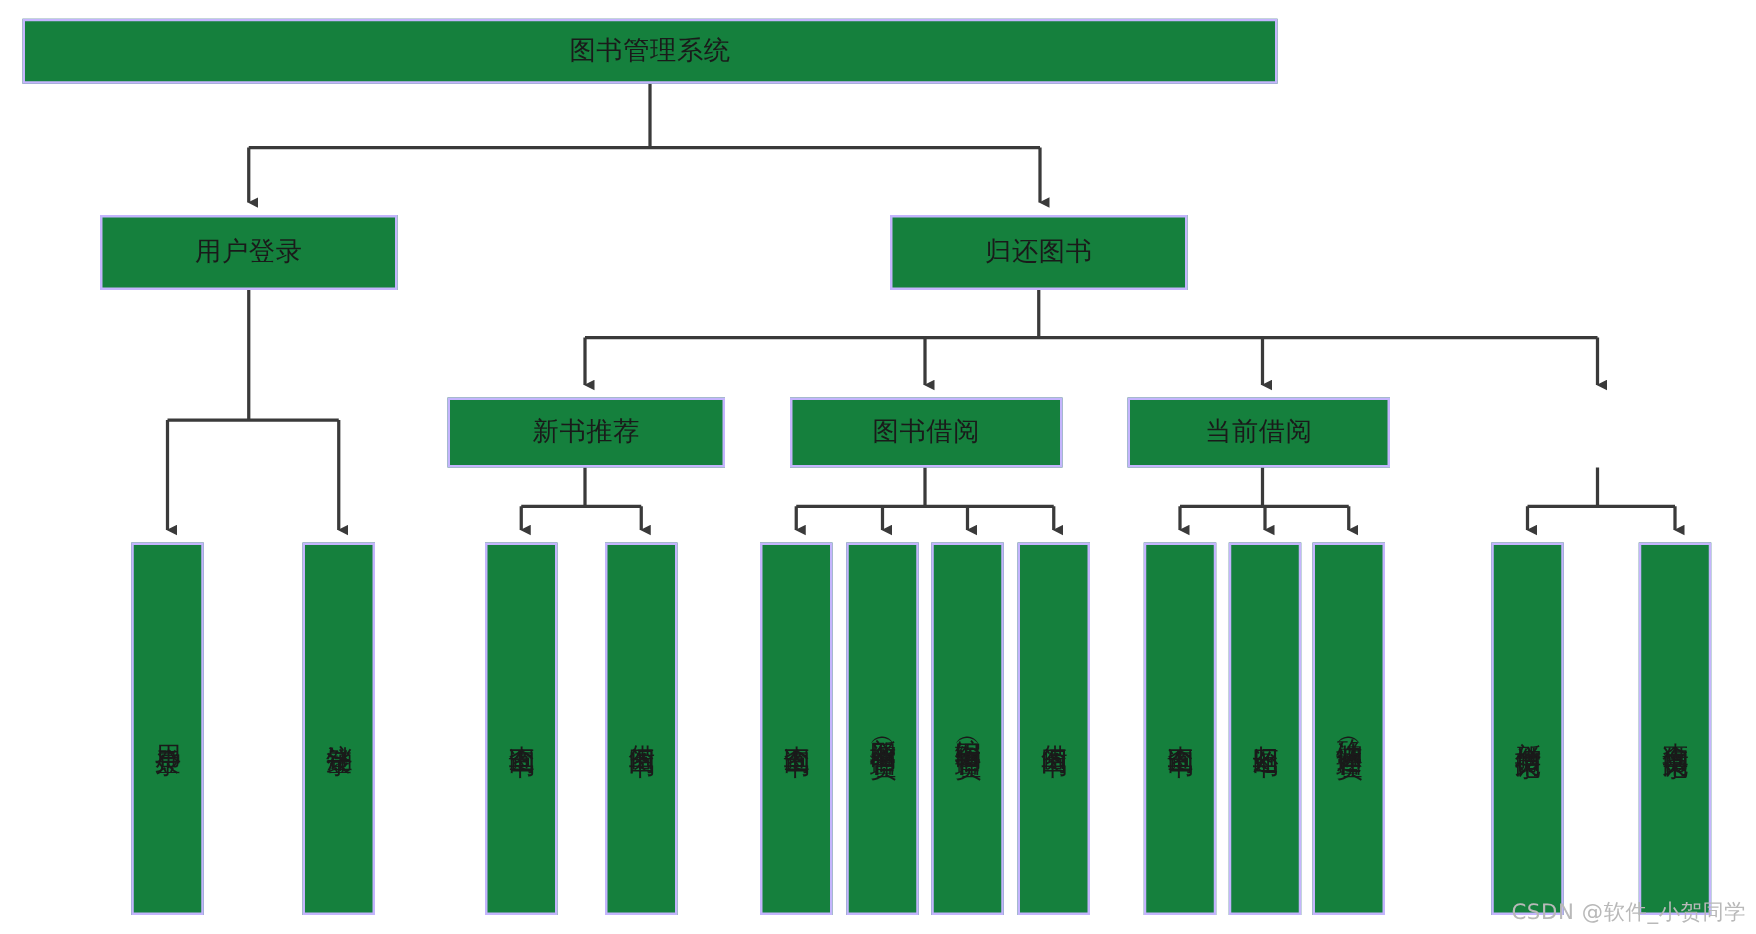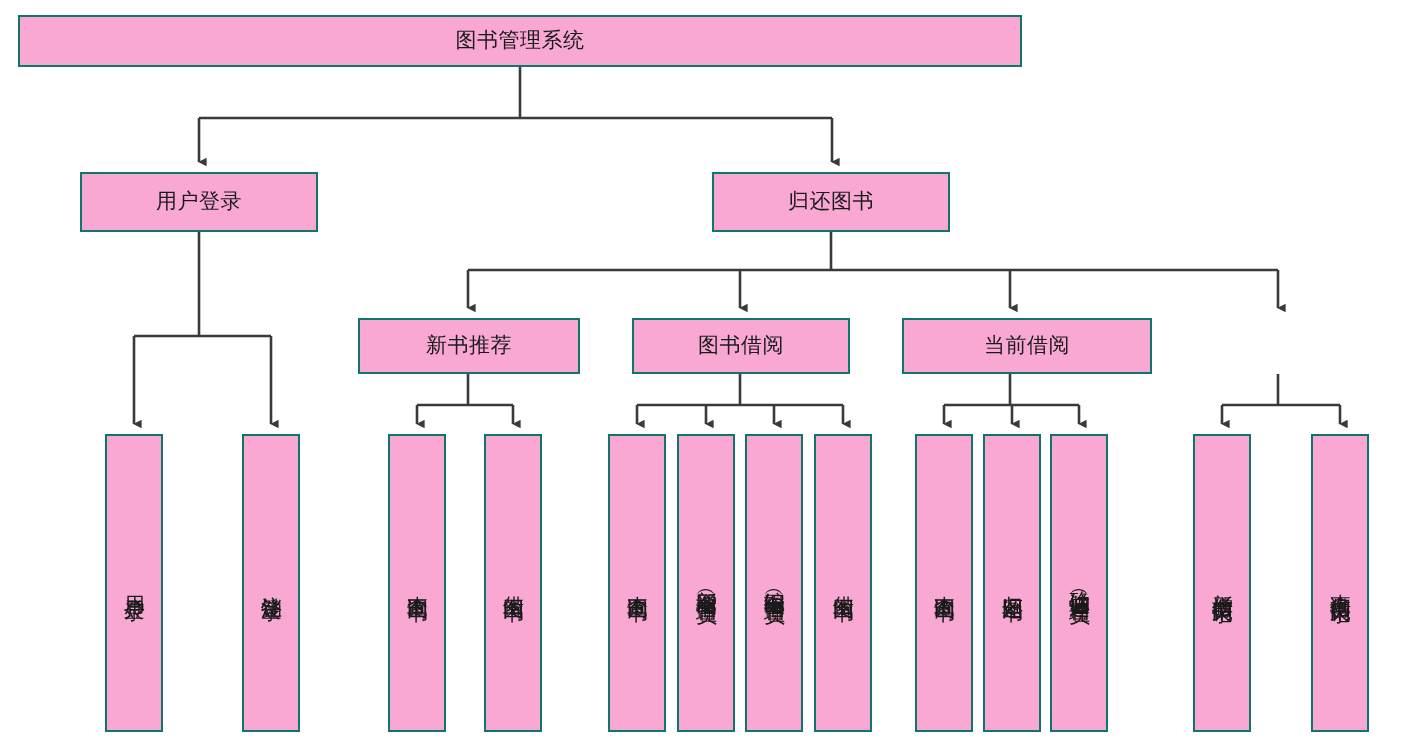--- a/index.html
+++ b/index.html
@@ -20,22 +20,22 @@
   #edge-layer {
     position: absolute;
     left: 0;
     top: 0;
     width: 1405px;
     height: 747px;
   }
   .node {
     position: absolute;
     box-sizing: border-box;
-    border: 2px solid #0f766e;
-    background: #f9a8d4;
+    border: 2px solid #c4b5fd;
+    background: #15803d;
     display: flex;
     align-items: center;
     justify-content: center;
     color: #1a1a1a;
     z-index: 2;
   }
   .node.horizontal {
     font-size: 21px;
     letter-spacing: 0.5px;
     line-height: 1.1;
@@ -145,21 +145,21 @@
   <div class="node horizontal" id="node-l1-1" style="left: 712px; top: 172px; width: 238px; height: 60px;">
     <span>归还图书</span>
   </div>
 
   <div class="node horizontal" id="node-l2-0" style="left: 358px; top: 318px; width: 222px; height: 56px;">
     <span>新书推荐</span>
   </div>
   <div class="node horizontal" id="node-l2-1" style="left: 632px; top: 318px; width: 218px; height: 56px;">
     <span>图书借阅</span>
   </div>
-  <div class="node horizontal" id="node-l2-2" style="left: 902px; top: 318px; width: 250px; height: 56px; text-align: right;">
+  <div class="node horizontal" id="node-l2-2" style="left: 902px; top: 318px; width: 210px; height: 56px; text-align: right;">
     <span>当前借阅</span>
   </div>
 
   <div class="node vertical" id="node-leaf-0" style="left: 105px; top: 434px; width: 58px; height: 298px;">
     <span class="vlabel">用户登录</span>
   </div>
   <div class="node vertical" id="node-leaf-1" style="left: 242px; top: 434px; width: 58px; height: 298px;">
     <span class="vlabel">注销登录</span>
   </div>
   <div class="node vertical" id="node-leaf-2" style="left: 388px; top: 434px; width: 58px; height: 298px;">
@@ -189,13 +189,14 @@
   <div class="node vertical" id="node-leaf-10" style="left: 1050px; top: 434px; width: 58px; height: 298px;">
     <span class="vlabel">确认归还（管理员）</span>
   </div>
   <div class="node vertical" id="node-leaf-11" style="left: 1193px; top: 434px; width: 58px; height: 298px;">
     <span class="vlabel">新增借阅记录</span>
   </div>
   <div class="node vertical" id="node-leaf-12" style="left: 1311px; top: 434px; width: 58px; height: 298px;">
     <span class="vlabel">查询借阅记录</span>
   </div>
 
+  <div id="watermark">CSDN @软件_小贺同学</div>
 </div>
 
 </body></html>

